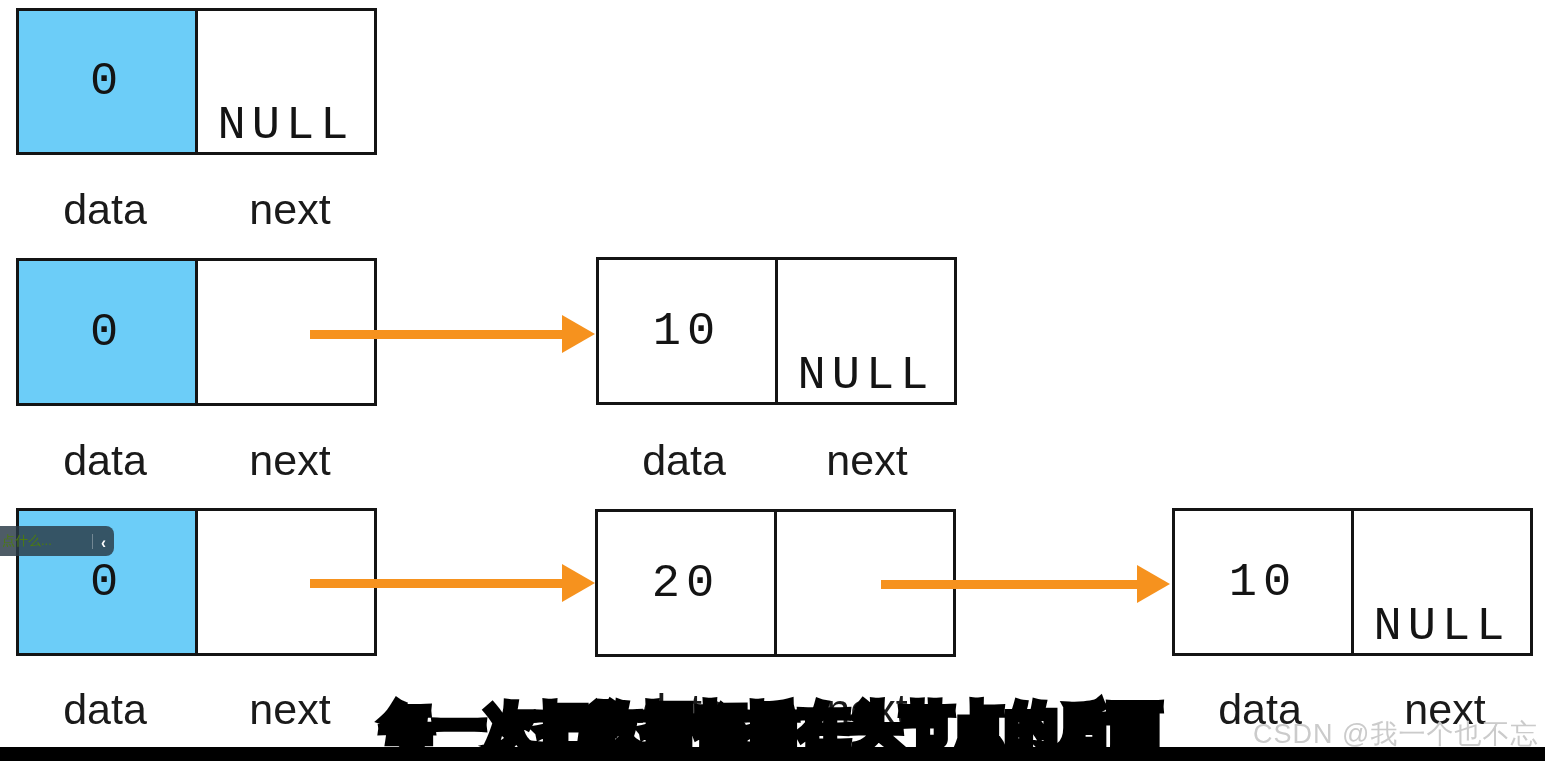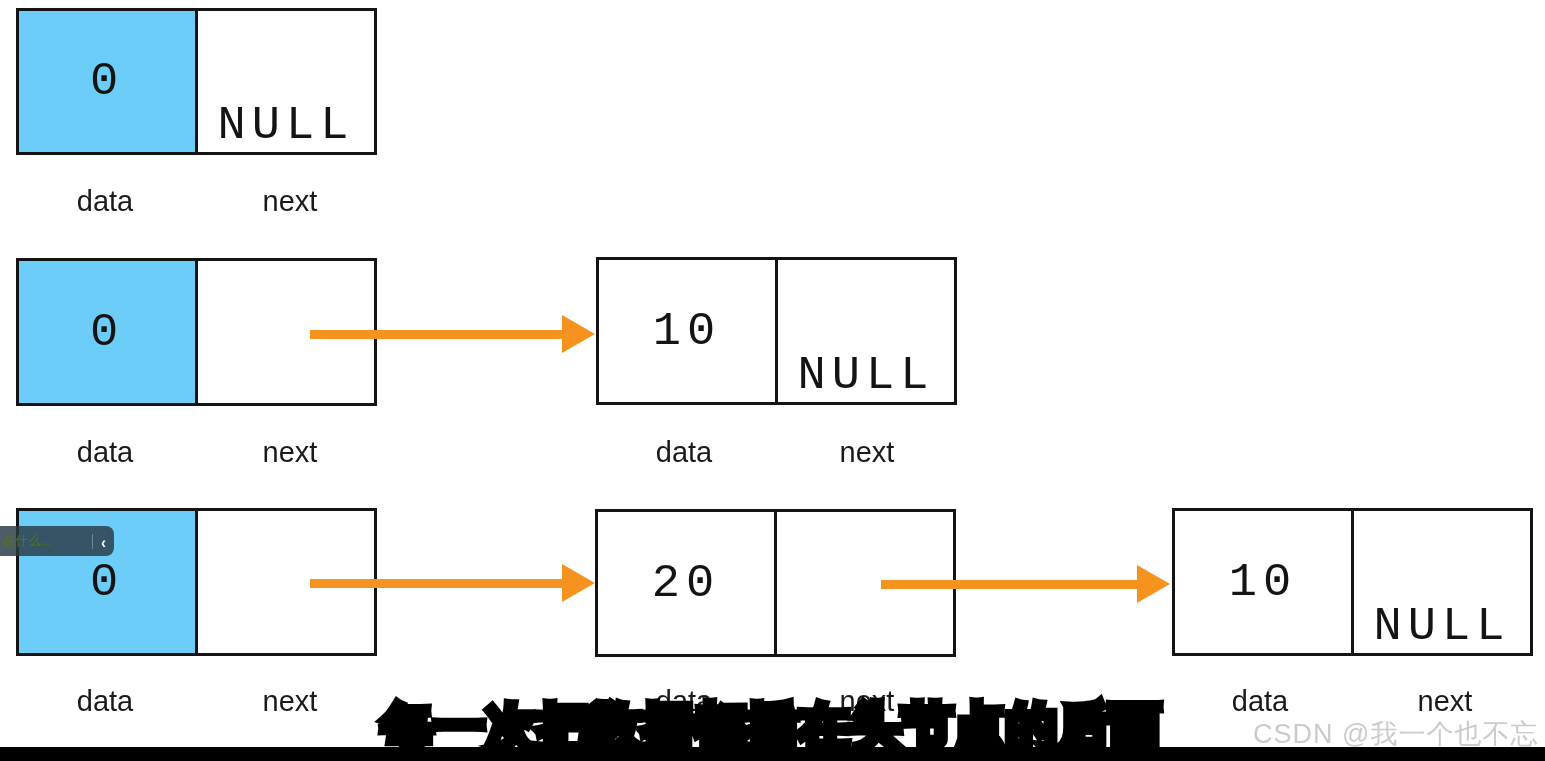--- a/index.html
+++ b/index.html
@@ -31,21 +31,21 @@
     font-family:"Liberation Mono","DejaVu Sans Mono",monospace;
     font-size:47px;
     letter-spacing:6px;
     color:#141414;
     white-space:nowrap;
   }
   
   .lbl{
     position:absolute;
     transform:translateX(-50%);
-    font-size:29px;
+    font-size:43px;
     color:#1a1a1a;
     white-space:nowrap;
     z-index:1;
     line-height:1.1;
   }
   
   .arrow{
     position:absolute;
     display:flex;align-items:center;
     height:38px;

